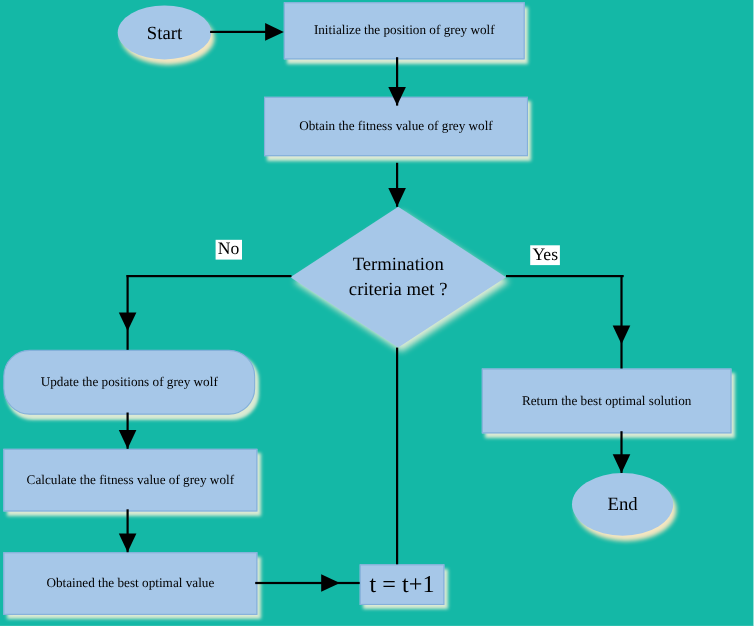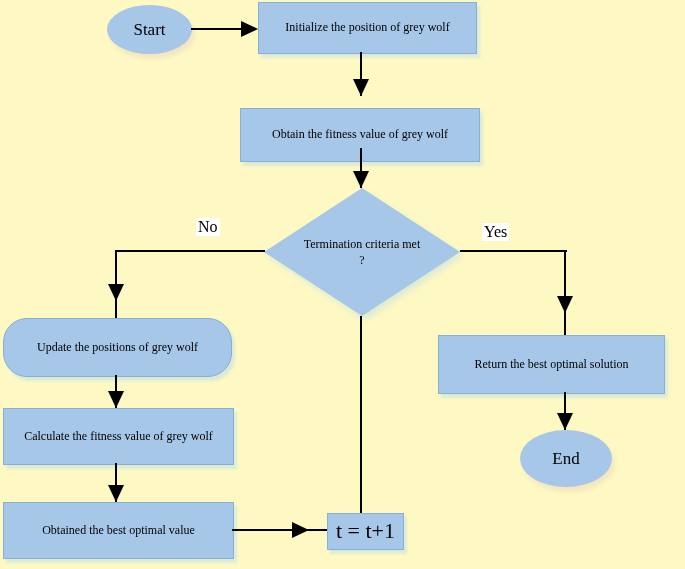--- a/index.html
+++ b/index.html
@@ -4,21 +4,21 @@
 <style>
   html, body {
     margin: 0;
     padding: 0;
     background: #ffffff;
   }
   #canvas {
     position: relative;
     width: 685px;
     height: 569px;
-    background: #fef9c3;
+    background: #14b8a6;
     font-family: "Liberation Serif", "DejaVu Serif", serif;
     color: #000000;
     overflow: hidden;
   }
   
   .node {
     position: absolute;
     background: #a6c7e8;
     display: flex;
     align-items: center;
@@ -33,21 +33,21 @@
   }
   .ellipse {
     border-radius: 50%;
     box-shadow: 3px 5px 4px #f5e6c0;
     font-size: 17px;
   }
   .lbl { display: inline-block; }
 
   .n-start   { left: 107px; top: 5px;   width: 85px;  height: 49px; }
   .n-init    { left: 258px; top: 2px;   width: 217px; height: 50px; }
-  .n-obtain  { left: 240px; top: 108px;  width: 238px; height: 52px; }
+  .n-obtain  { left: 240px; top: 88px;  width: 238px; height: 52px; }
   .n-update  { left: 3px;   top: 318px; width: 227px; height: 57px; border-radius: 24px; }
   .n-calc    { left: 3px;   top: 408px; width: 229px; height: 55px; }
   .n-obtained{ left: 3px;   top: 502px; width: 229px; height: 55px; }
   .n-inc     { left: 327px; top: 513px; width: 75px;  height: 35px; font-size: 22px; }
   .n-return  { left: 438px; top: 335px; width: 225px; height: 57px; }
   .n-end     { left: 520px; top: 430px; width: 92px;  height: 57px; }
 
   .n-init .lbl     { max-width: 200px; }
   .n-obtain .lbl   { max-width: 205px; }
   .n-update .lbl   { max-width: 190px; }
@@ -63,21 +63,21 @@
     filter: drop-shadow(3px 4px 3px #dcead3);
   }
   .diamond {
     width: 100%; height: 100%;
     background: #a6c7e8;
     clip-path: polygon(50% 0, 100% 50%, 50% 100%, 0 50%);
     display: flex;
     align-items: center;
     justify-content: center;
     text-align: center;
-    font-size: 12px;
+    font-size: 17px;
     line-height: 1.35;
   }
   .diamond .lbl { max-width: 122px; }
 
   
   .line { position: absolute; background: #000000; }
   .l1  { left: 191px; top: 28px;  width: 60px;  height: 2px; }
   .l2  { left: 360px; top: 52px;  width: 2px;   height: 44px; }
   .l3  { left: 360px; top: 148px; width: 2px;   height: 40px; }
   .l4a { left: 115px; top: 250px; width: 150px; height: 2px; }

